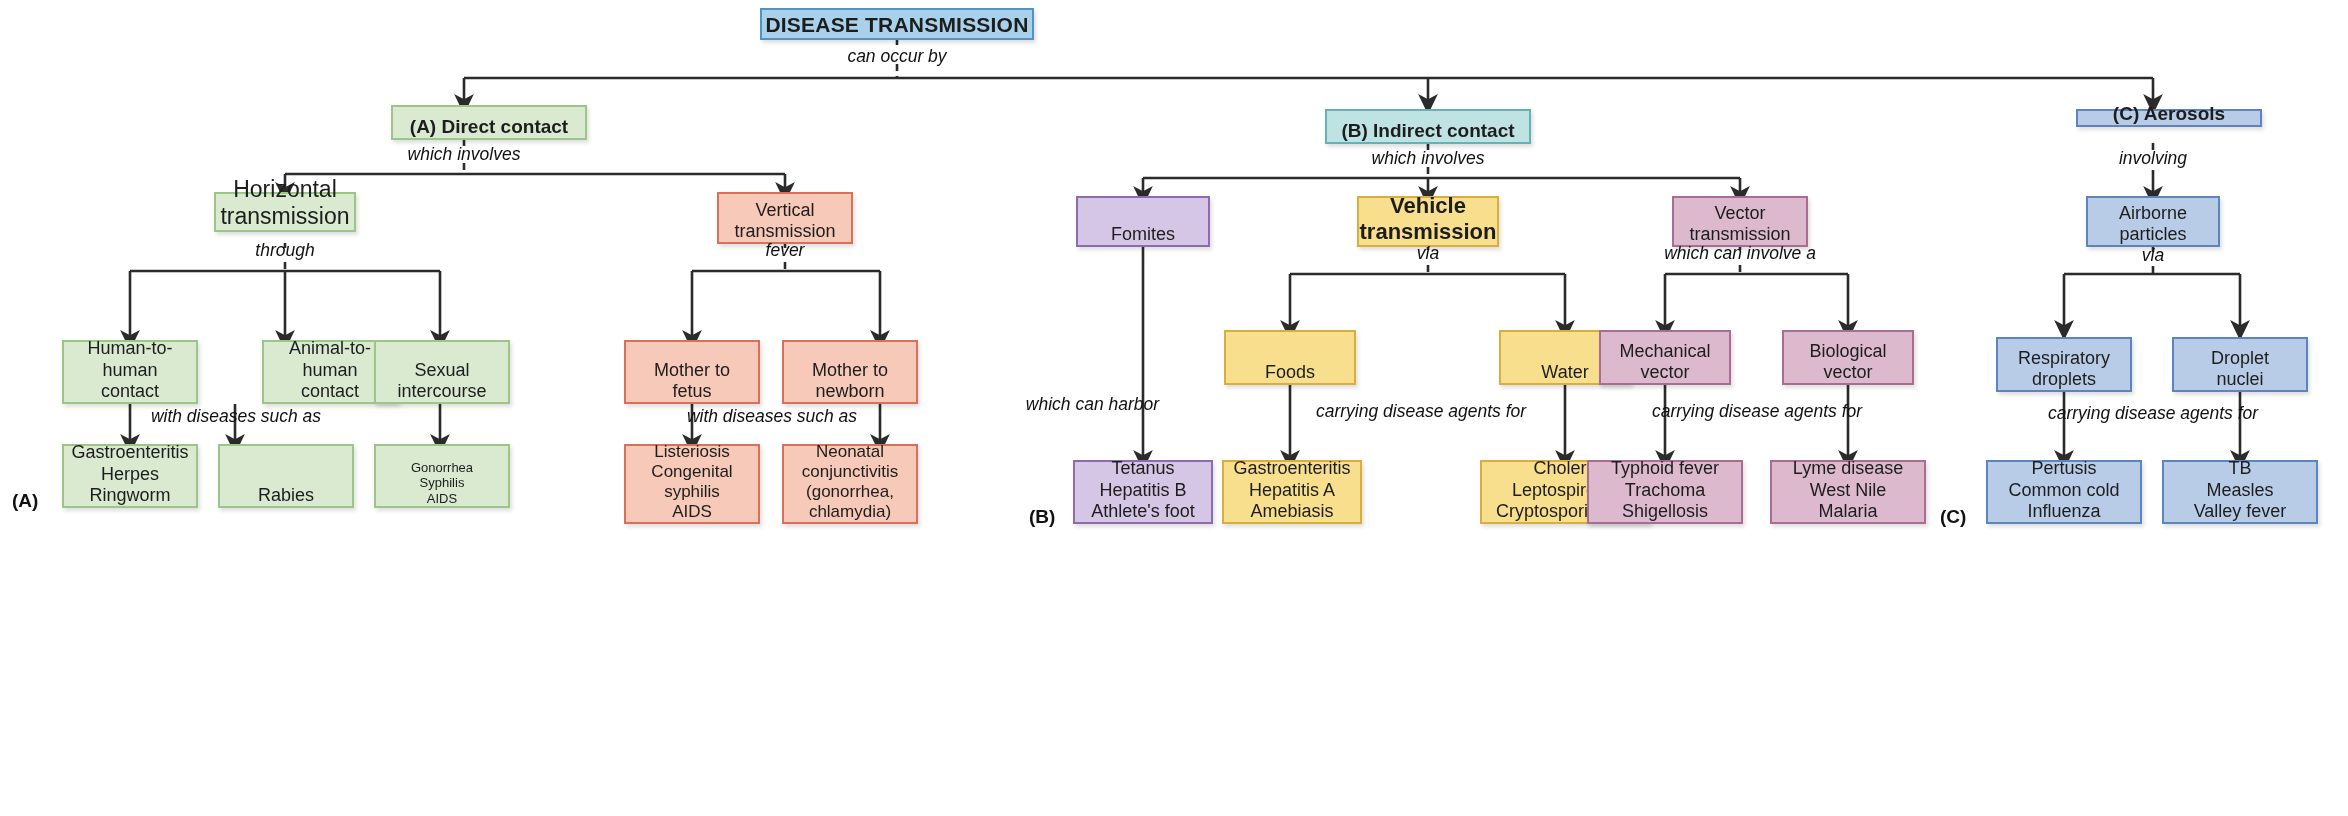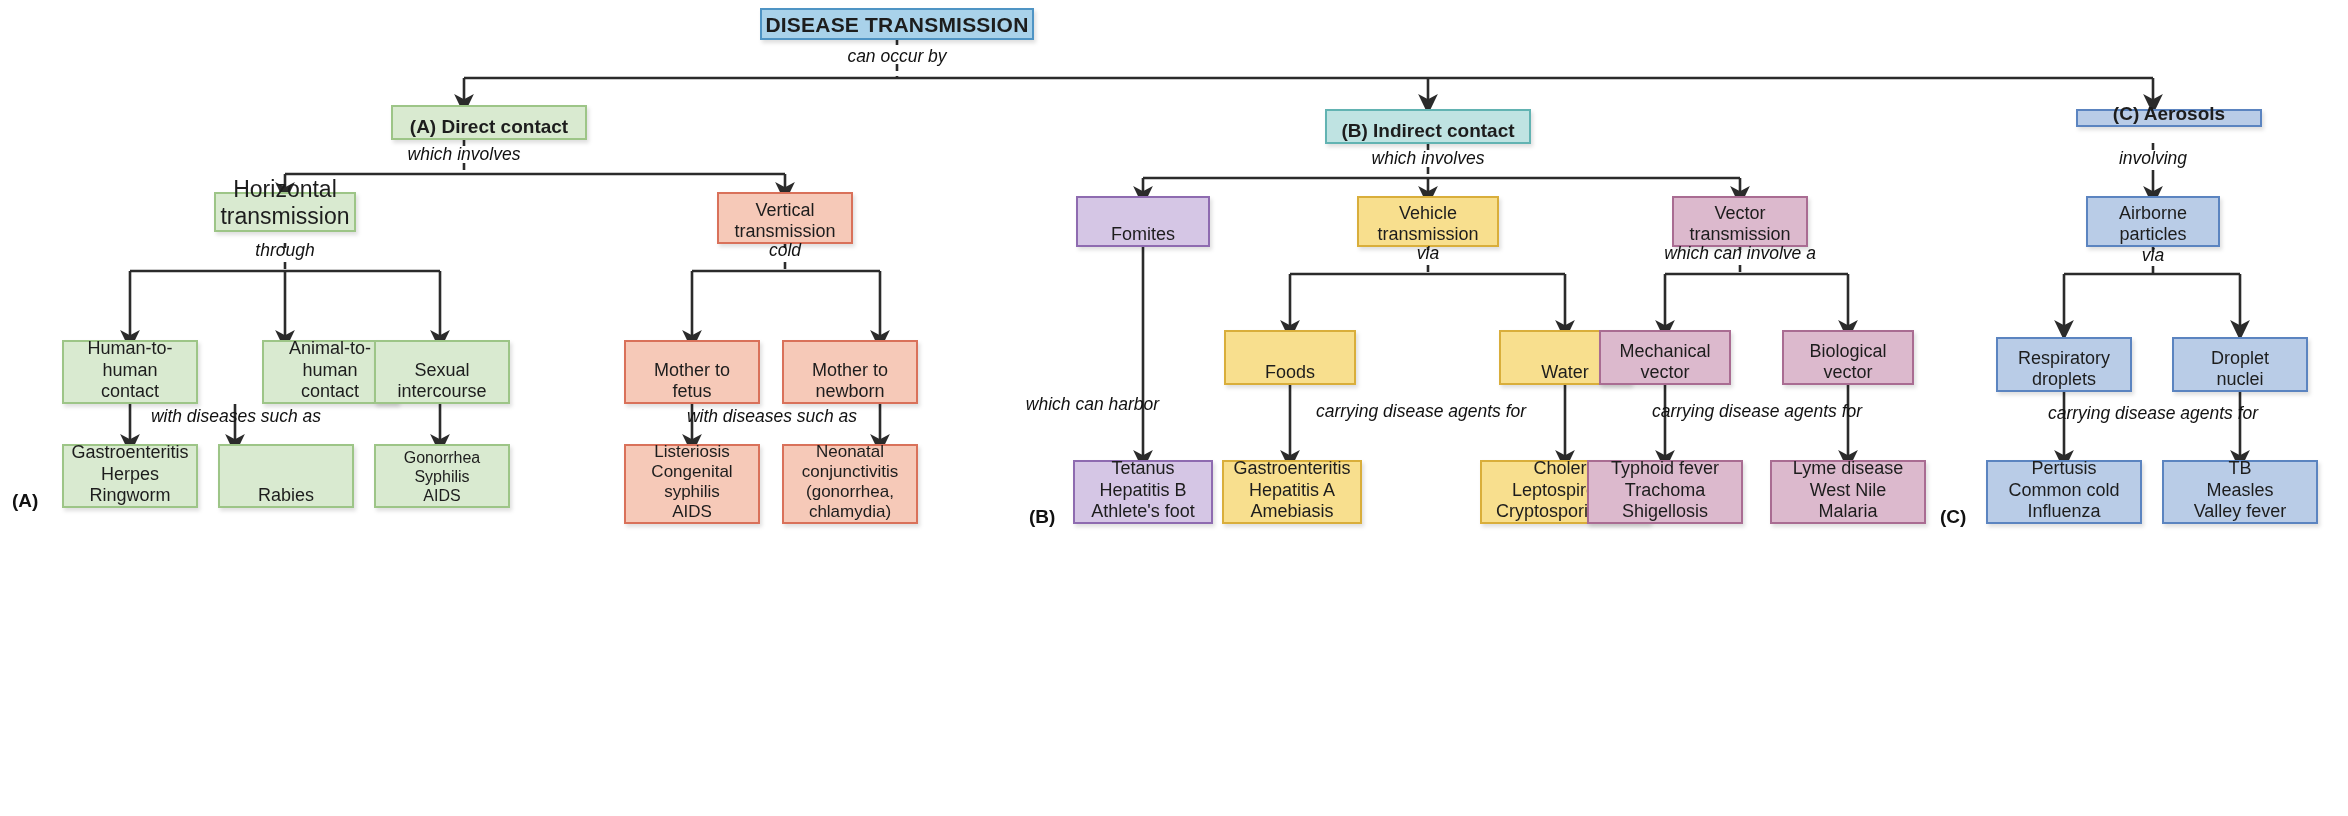--- a/index.html
+++ b/index.html
@@ -211,21 +211,21 @@
   <div class="box green" style="left:62px;top:444px;width:136px;height:64px;font-size:18px;">
     <span class="txt">Gastroenteritis
 Herpes
 Ringworm</span>
   </div>
 
   <div class="box green" style="left:218px;top:444px;width:136px;height:64px;font-size:18px;">
     <span class="txt">Rabies</span>
   </div>
 
-  <div class="box green" style="left:374px;top:444px;width:136px;height:64px;font-size:16px;">
+  <div class="box green" style="left:374px;top:444px;width:136px;height:64px;font-size:13px;">
     <span class="txt">Gonorrhea
 Syphilis
 AIDS</span>
   </div>
 
   <div class="box salmon" style="left:624px;top:444px;width:136px;height:80px;font-size:17px;">
     <span class="txt">Listeriosis
 Congenital
 syphilis
 AIDS</span>
@@ -235,21 +235,21 @@
     <span class="txt">Neonatal
 conjunctivitis
 (gonorrhea,
 chlamydia)</span>
   </div>
 
   <div class="box purple" style="left:1076px;top:196px;width:134px;height:51px;font-size:18px;">
     <span class="txt">Fomites</span>
   </div>
 
-  <div class="box yellow" style="left:1357px;top:196px;width:142px;height:51px;font-size:18px;">
+  <div class="box yellow" style="left:1357px;top:196px;width:142px;height:51px;font-size:22px;font-weight:bold;">
     <span class="txt">Vehicle
 transmission</span>
   </div>
 
   <div class="box mauve" style="left:1672px;top:196px;width:136px;height:51px;font-size:18px;">
     <span class="txt">Vector
 transmission</span>
   </div>
 
   <div class="box yellow" style="left:1224px;top:330px;width:132px;height:55px;font-size:18px;">
@@ -330,21 +330,21 @@
   <div class="lbl" style="left:837px;top:46px;width:120px;">can occur by</div>
 
   <div class="lbl" style="left:394px;top:144px;width:140px;">which involves</div>
 
   <div class="lbl" style="left:1358px;top:148px;width:140px;">which involves</div>
 
   <div class="lbl" style="left:2098px;top:148px;width:110px;">involving</div>
 
   <div class="lbl" style="left:235px;top:240px;width:100px;">through</div>
 
-  <div class="lbl" style="left:745px;top:240px;width:80px;">cold</div>
+  <div class="lbl" style="left:745px;top:240px;width:80px;">fever</div>
 
   <div class="lbl" style="left:1393px;top:243px;width:70px;">via</div>
 
   <div class="lbl" style="left:1636px;top:243px;width:208px;">which can involve a</div>
 
   <div class="lbl" style="left:2118px;top:245px;width:70px;">via</div>
 
   <div class="lbl" style="left:1000px;top:394px;width:185px;">which can harbor</div>
 
   <div class="lbl" style="left:126px;top:406px;width:220px;">with diseases such as</div>

